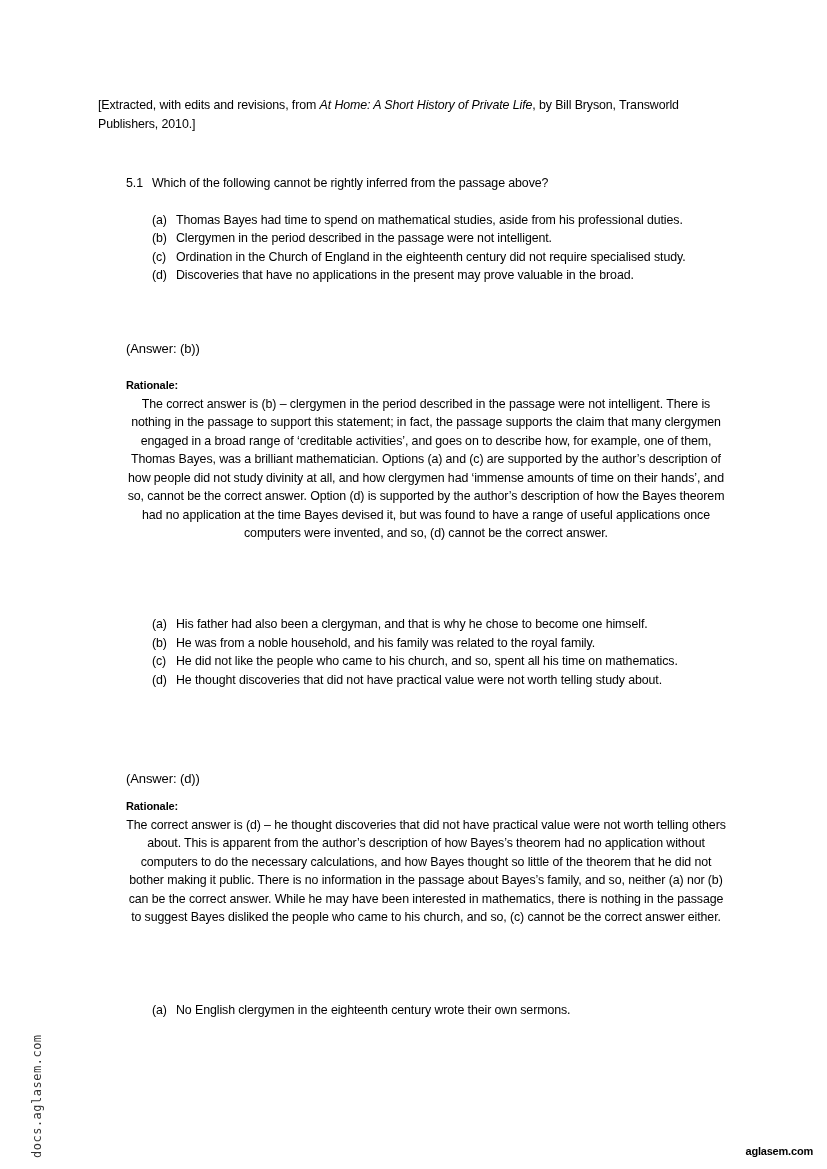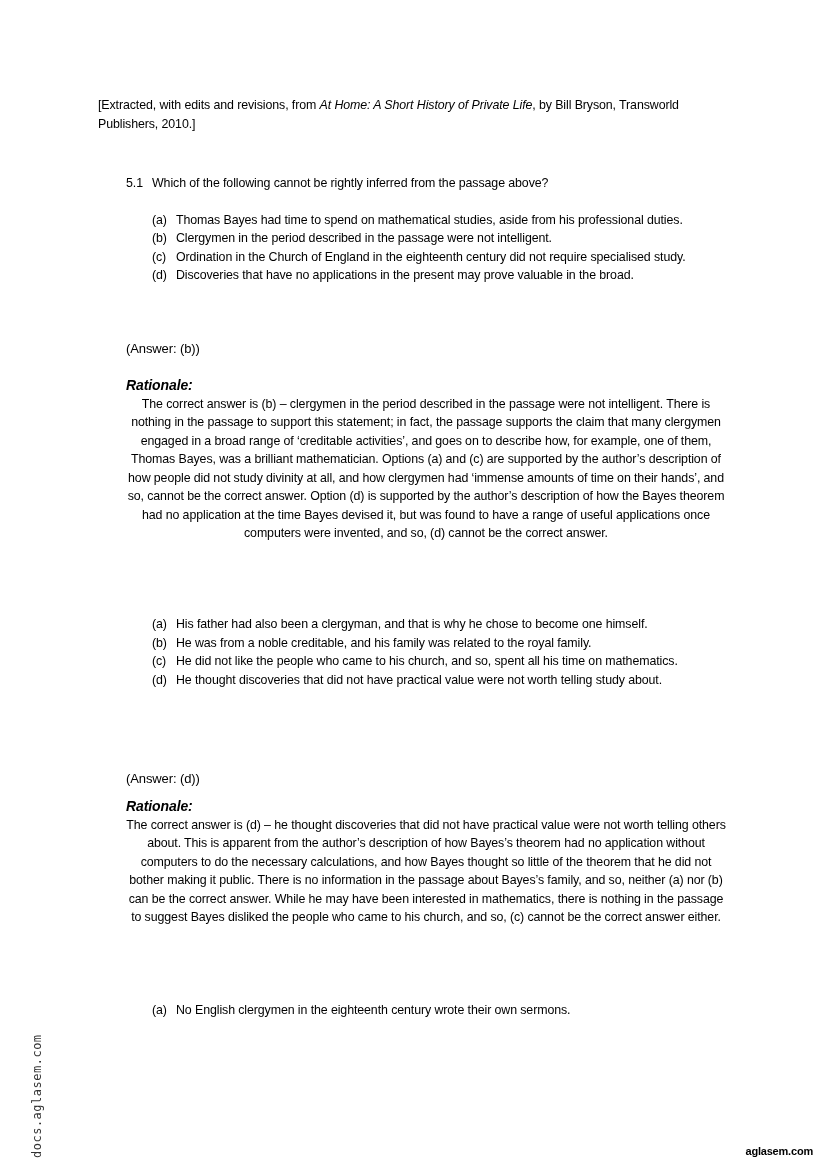--- a/index.html
+++ b/index.html
@@ -71,24 +71,23 @@
   }
 
   .answer-line {
     font-size: 13px;
     line-height: 18.5px;
     letter-spacing: -0.1px;
   }
 
   .rationale-head {
     font-weight: bold;
-    font-size: 14px;
-    line-height: 18.5px;
-    letter-spacing: -0.1px;
-    font-style: italic;
+    font-size: 11px;
+    line-height: 18.5px;
+    letter-spacing: -0.1px;
   }
   .rationale-body {
     font-size: 12.4px;
     line-height: 18.5px;
     letter-spacing: -0.1px;
     width: 600px;
     text-align: center;
   }
 
   
@@ -157,21 +156,21 @@
   </div>
 
   <div class="qblock" style="top:597px;">
     <div class="options">
       <div class="option">
         <span class="opt-letter">(a)</span>
         <span class="opt-text">His father had also been a clergyman, and that is why he chose to become one himself.</span>
       </div>
       <div class="option">
         <span class="opt-letter">(b)</span>
-        <span class="opt-text">He was from a noble creditable, and his family was related to the royal family.</span>
+        <span class="opt-text">He was from a noble household, and his family was related to the royal family.</span>
       </div>
       <div class="option">
         <span class="opt-letter">(c)</span>
         <span class="opt-text">He did not like the people who came to his church, and so, spent all his time on mathematics.</span>
       </div>
       <div class="option">
         <span class="opt-letter">(d)</span>
         <span class="opt-text">He thought discoveries that did not have practical value were not worth telling study about.</span>
       </div>
     </div>

